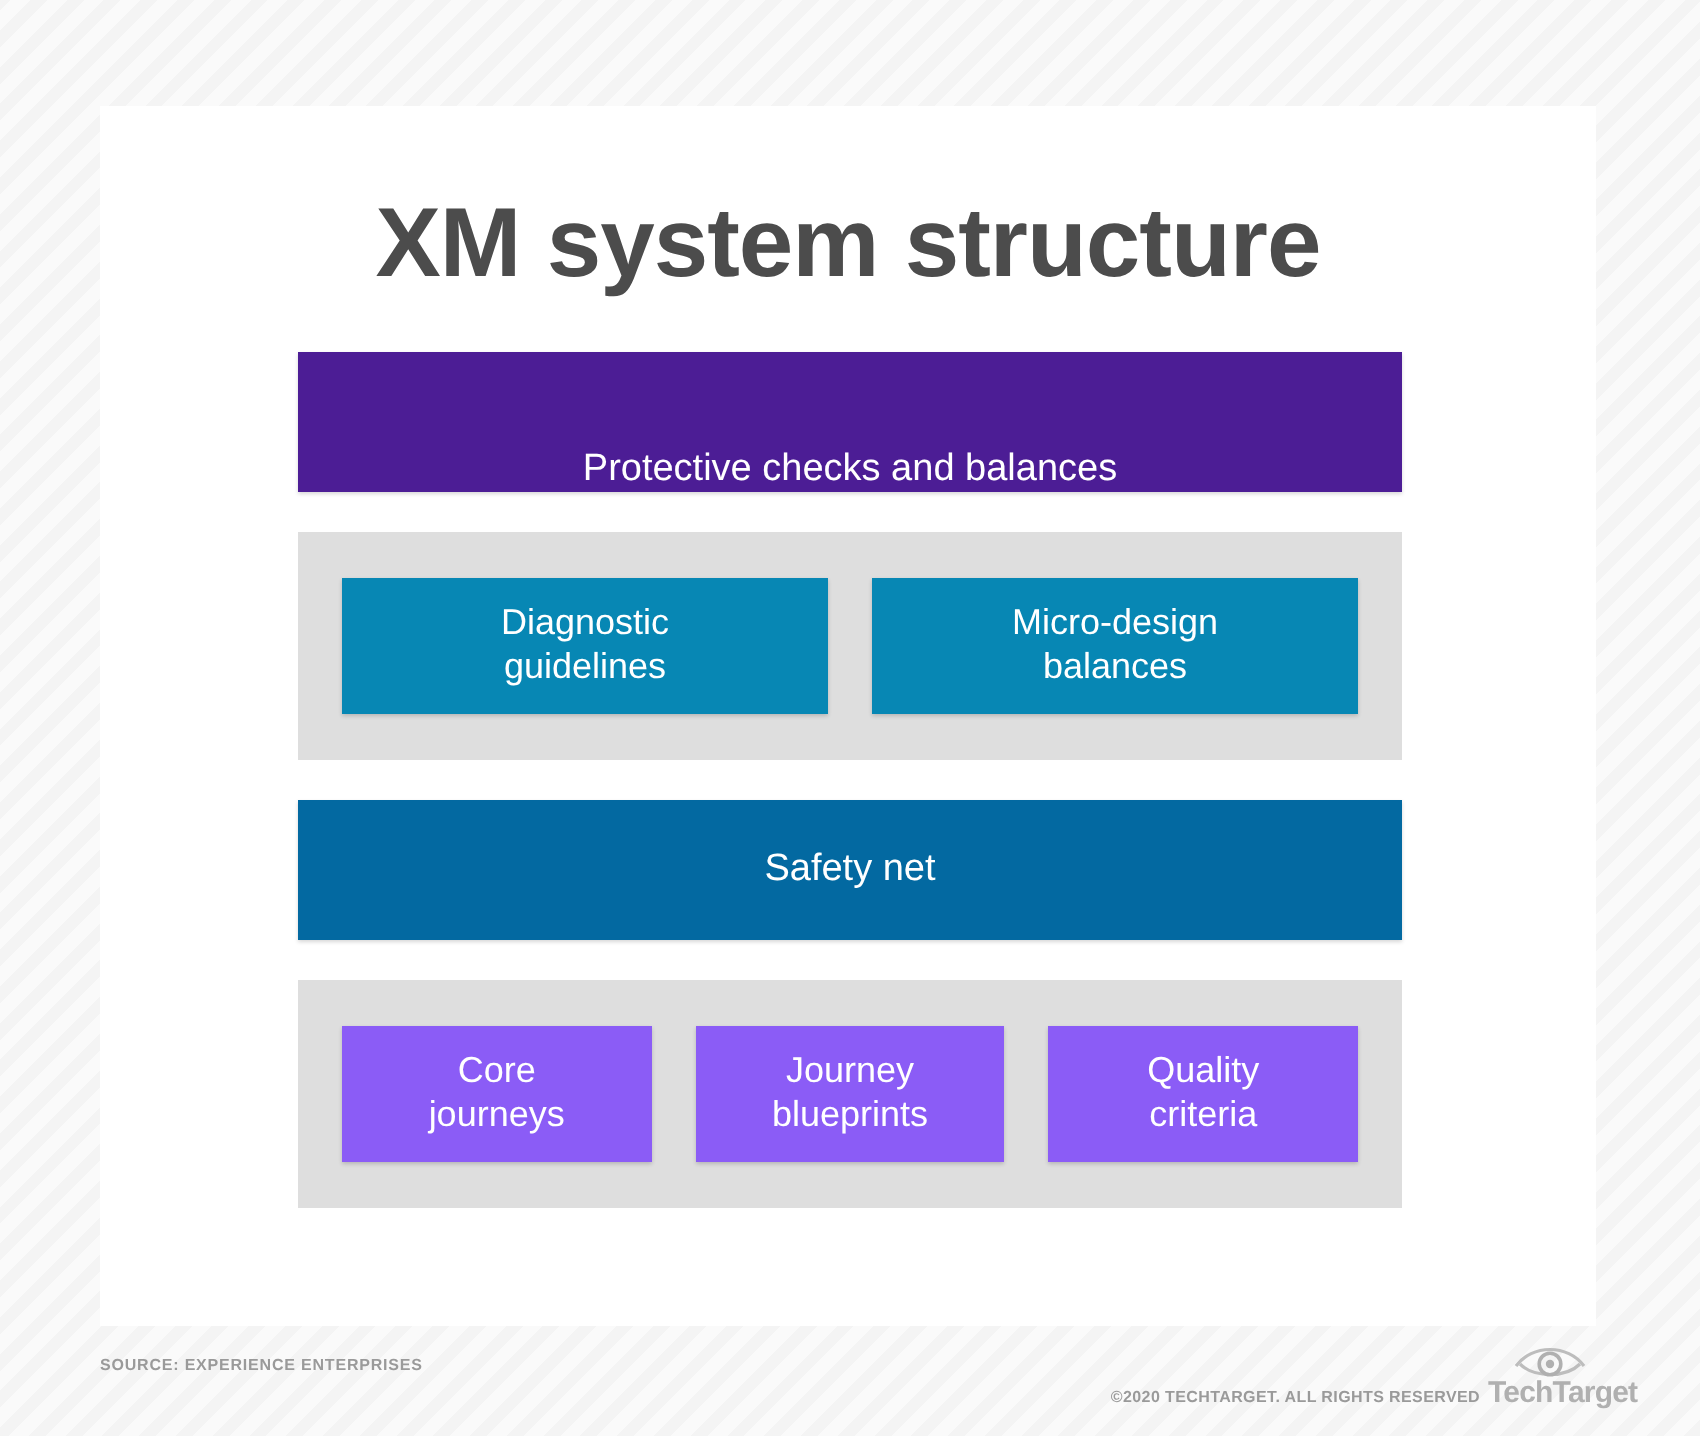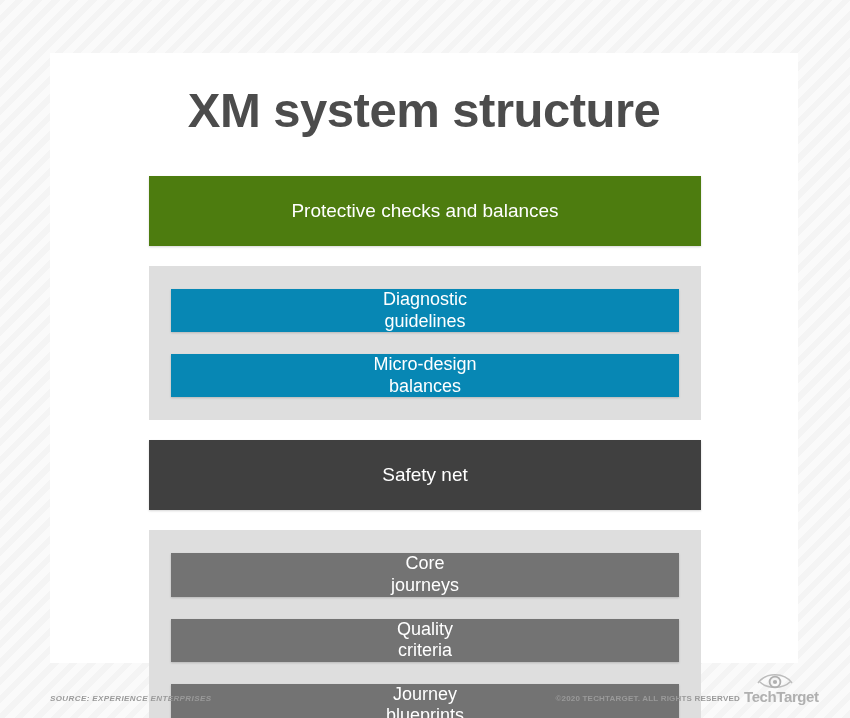--- a/index.html
+++ b/index.html
@@ -26,21 +26,21 @@
   .card {
     position: absolute;
     left: 50px;
     top: 53px;
     width: 748px;
     height: 610px;
     background: #ffffff;
   }
 
   .title {
-    margin: 0;
+    margin: 12px;
     padding-top: 32px;
     text-align: center;
     font-family: "Liberation Sans Narrow", "Liberation Sans", sans-serif;
     font-size: 49px;
     font-weight: bold;
     letter-spacing: -0.5px;
     color: #4c4c4c;
     line-height: 1.05;
   }
 
@@ -58,73 +58,71 @@
     height: 70px;
     display: flex;
     align-items: center;
     justify-content: center;
     color: #ffffff;
     font-size: 19px;
     text-align: center;
     box-shadow: 0 1px 2px rgba(0,0,0,0.16);
   }
 
-  .band-top    { background: #4d7c0f; }
-  .band-middle { background: #404040; }
+  .band-top    { background: #4c1d95; align-items: flex-end; }
+  .band-middle { background: #0369a1; }
 
   .group {
     width: 100%;
     box-sizing: border-box;
     background: #dedede;
     padding: 23px 22px;
     display: flex;
     justify-content: flex-start;
     gap: 22px;
-    flex-direction: column;
   }
 
   .tile {
     flex: 1 1 0;
     height: 68px;
     display: flex;
     align-items: center;
     justify-content: center;
     text-align: center;
     color: #ffffff;
     font-size: 18px;
     line-height: 1.2;
     box-shadow: 0 1px 2px rgba(0,0,0,0.18);
     white-space: pre-line;
   }
 
   .tile-blue  { background: #0787b4; }
-  .tile-green { background: #737373; }
+  .tile-green { background: #8b5cf6; }
 
   .gap-a { height: 20px; }
   .gap-b { height: 20px; }
   .gap-c { height: 20px; }
 
   
   .footer {
     position: absolute;
     left: 0;
     top: 663px;
     width: 850px;
     height: 55px;
   }
   .source {
     position: absolute;
     left: 50px;
-    top: 31px;
+    top: 15px;
     font-size: 8px;
     font-weight: bold;
     letter-spacing: 0.4px;
     color: #9a9a9a;
     text-transform: uppercase;
-    font-style: italic;
   }
   .copyright {
     position: absolute;
     right: 110px;
     top: 31px;
     font-size: 8px;
     font-weight: bold;
     letter-spacing: 0.2px;
     color: #9a9a9a;
     text-transform: uppercase;
@@ -182,26 +180,26 @@
     </div>
 
     <div class="gap-c"></div>
 
     <div class="group">
       <div class="tile tile-green">
         <span>Core
 journeys</span>
       </div>
       <div class="tile tile-green">
+        <span>Journey
+blueprints</span>
+      </div>
+      <div class="tile tile-green">
         <span>Quality
 criteria</span>
-      </div>
-      <div class="tile tile-green">
-        <span>Journey
-blueprints</span>
       </div>
     </div>
 
   </div>
 </div>
 
 <div class="footer">
   <div class="source">SOURCE: EXPERIENCE ENTERPRISES</div>
   <div class="copyright">©2020 TECHTARGET. ALL RIGHTS RESERVED</div>
   <div class="logo">

